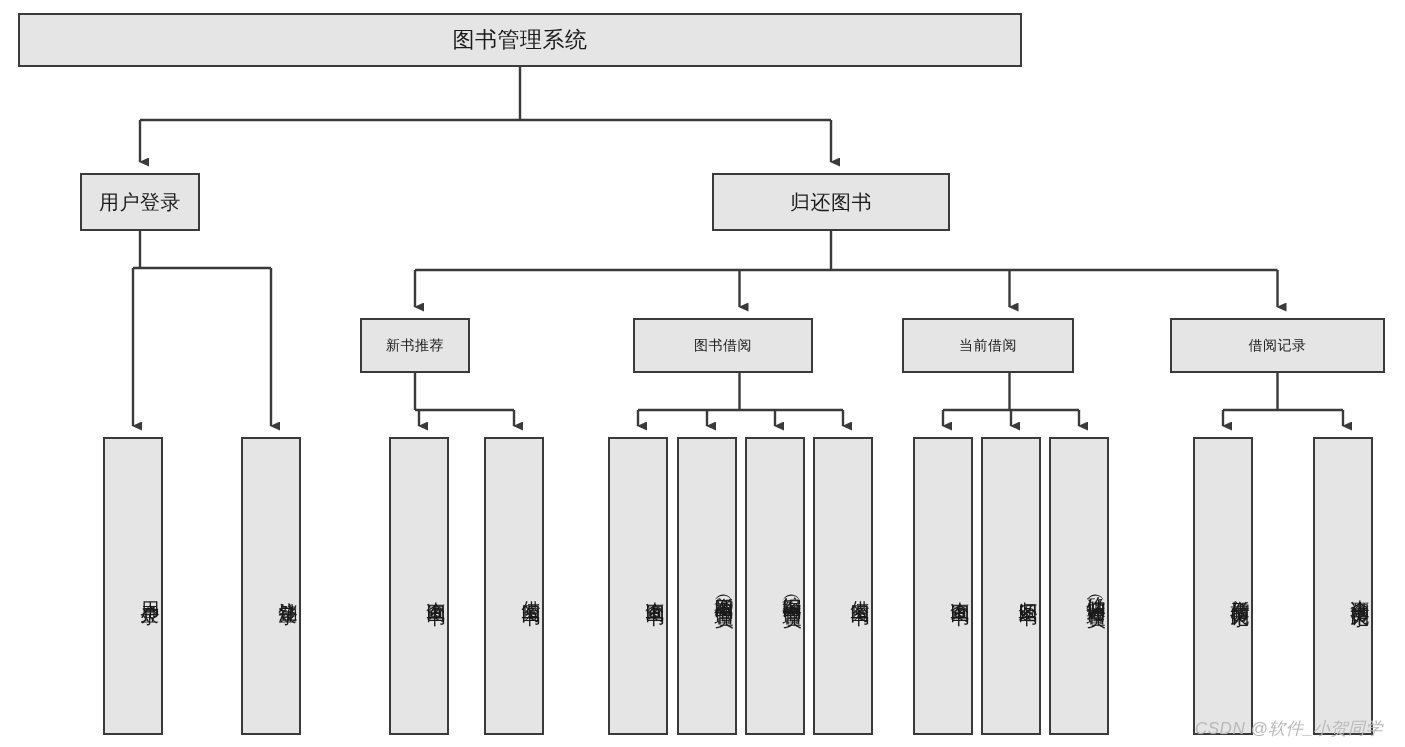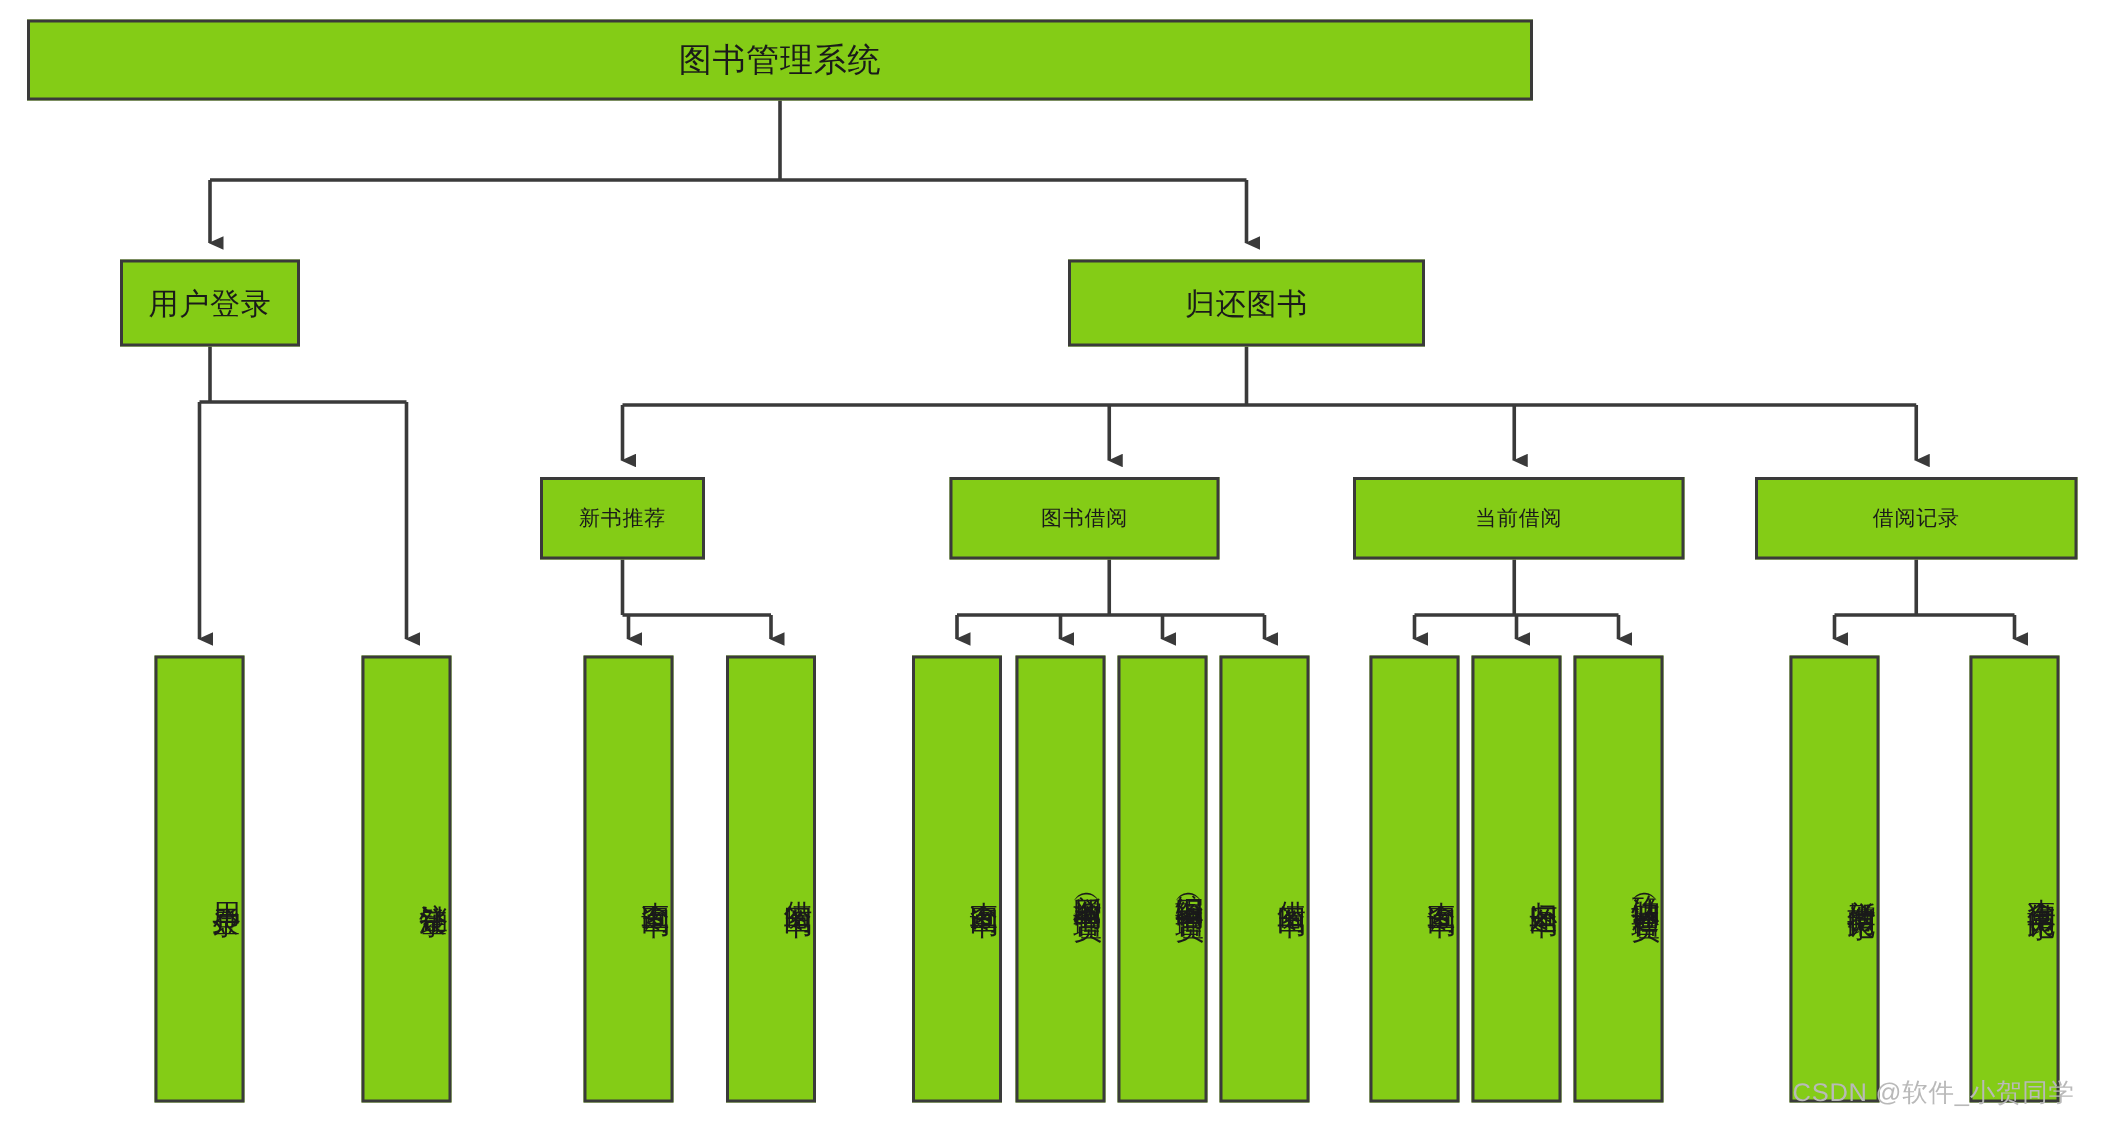--- a/index.html
+++ b/index.html
@@ -21,21 +21,21 @@
     position: absolute;
     left: 0;
     top: 0;
     width: 1405px;
     height: 747px;
   }
   .node-box {
     position: absolute;
     box-sizing: border-box;
     border: 2px solid #3a3a3a;
-    background: #84cc16;
+    background: #e5e5e5;
     display: flex;
     align-items: center;
     justify-content: center;
     color: #1a1a1a;
     letter-spacing: 0.5px;
   }
   .node-root {
     font-size: 22px;
   }
   .node-l2 {
@@ -124,21 +124,21 @@
       </div>
       <div class="node-box node-l2" style="left: 712px; top: 173px; width: 238px; height: 58px;">
         <span class="box-text">归还图书</span>
       </div>
       <div class="node-box node-l3" style="left: 360px; top: 318px; width: 110px; height: 55px;">
         <span class="box-text">新书推荐</span>
       </div>
       <div class="node-box node-l3" style="left: 633px; top: 318px; width: 180px; height: 55px;">
         <span class="box-text">图书借阅</span>
       </div>
-      <div class="node-box node-l3" style="left: 902px; top: 318px; width: 221px; height: 55px;">
+      <div class="node-box node-l3" style="left: 902px; top: 318px; width: 172px; height: 55px;">
         <span class="box-text">当前借阅</span>
       </div>
       <div class="node-box node-l3" style="left: 1170px; top: 318px; width: 215px; height: 55px; text-align: center;">
         <span class="box-text">借阅记录</span>
       </div>
       <div class="node-box node-leaf" style="left: 103px; top: 437px; width: 60px; height: 298px;">
         <span class="leaf-text">用户登录</span>
       </div>
       <div class="node-box node-leaf" style="left: 241px; top: 437px; width: 60px; height: 298px;">
         <span class="leaf-text">注销登录</span>
@@ -171,15 +171,15 @@
         <span class="leaf-text">确认归还（管理员）</span>
       </div>
       <div class="node-box node-leaf" style="left: 1193px; top: 437px; width: 60px; height: 298px;">
         <span class="leaf-text">新增借阅记录</span>
       </div>
       <div class="node-box node-leaf" style="left: 1313px; top: 437px; width: 60px; height: 298px;">
         <span class="leaf-text">查询借阅记录</span>
       </div>
     </div>
 
-  <div class="watermark" style="left: 1195px; top: 717px; color: rgb(185, 185, 185);">CSDN @软件_小贺同学</div>
+  <div class="watermark" style="left: 1195px; top: 717px; color: rgb(185, 185, 185); font-style: italic;">CSDN @软件_小贺同学</div>
 
 </div>
 
 </body></html>

